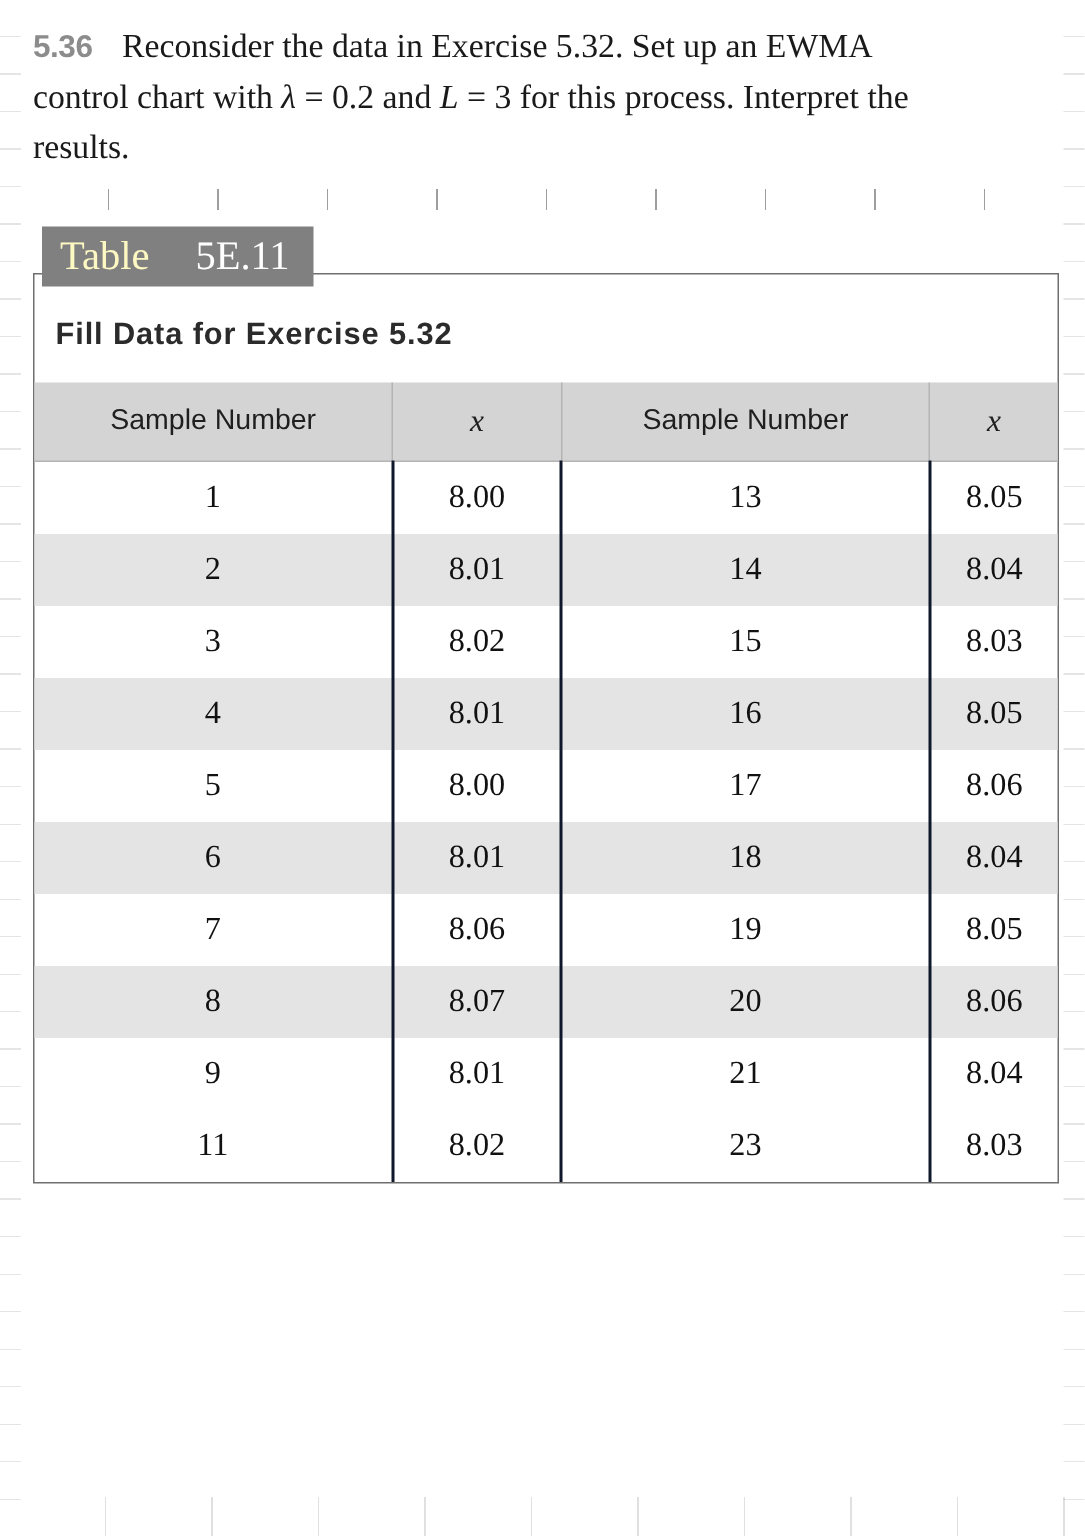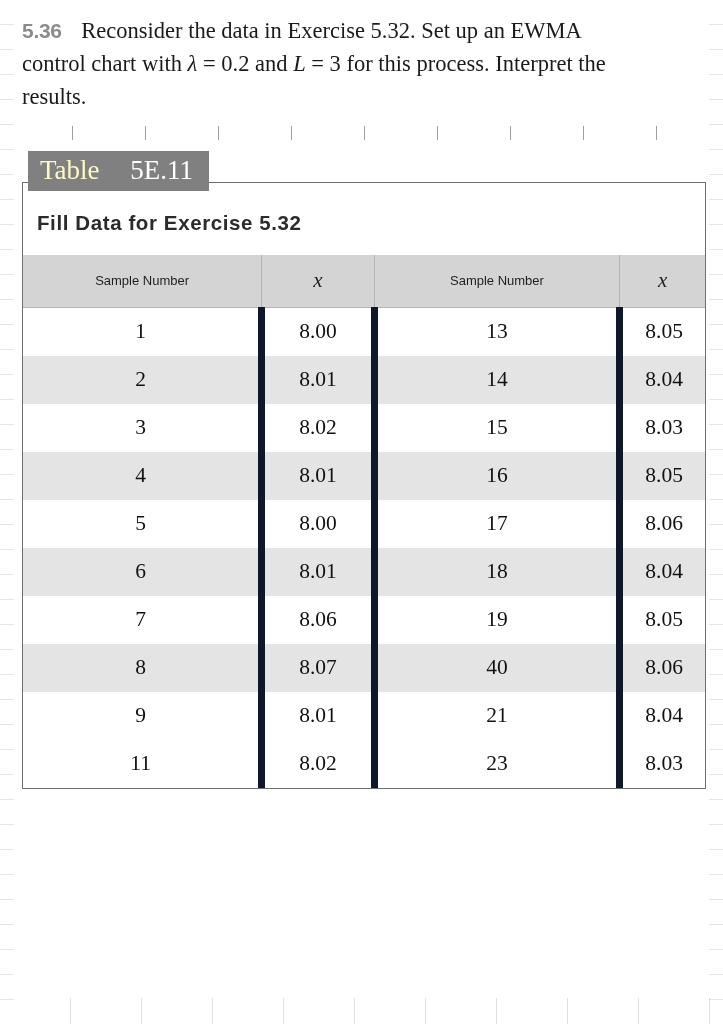--- a/index.html
+++ b/index.html
@@ -135,40 +135,40 @@
 
   table.data {
     border-collapse: collapse;
     width: 100%;
     table-layout: fixed;
   }
   table.data th {
     background: #d4d4d4;
     font-family: "Liberation Sans", sans-serif;
     font-weight: normal;
-    font-size: 13px;
+    font-size: 19px;
     color: #1f1f1f;
     padding: 13px 4px 14px;
     text-align: center;
     border-left: 1px solid #b4b4b4;
     border-bottom: 1px solid #b4b4b4;
   }
   table.data th:first-child { border-left: none; }
   table.data th.italic-head {
     font-family: "Liberation Serif", serif;
     font-style: italic;
     font-size: 21px;
   }
   table.data td {
     font-family: "Liberation Serif", serif;
     font-size: 21.5px;
     color: #111111;
     text-align: center;
     padding: 11px 4px 12px;
-    border-left: 7px solid #0f172a;
+    border-left: 2px solid #0f172a;
   }
   table.data td:first-child { border-left: none; }
   table.data tr.alt td {
     background: #e4e4e4;
   }
   
   col.c1 { width: 35%; }
   col.c2 { width: 16.5%; }
   col.c3 { width: 36%; }
   col.c4 { width: 12.5%; }
@@ -252,21 +252,21 @@
           </tr>
           <tr>
             <td>7</td>
             <td>8.06</td>
             <td>19</td>
             <td>8.05</td>
           </tr>
           <tr class="alt">
             <td>8</td>
             <td>8.07</td>
-            <td>40</td>
+            <td>20</td>
             <td>8.06</td>
           </tr>
           <tr>
             <td>9</td>
             <td>8.01</td>
             <td>21</td>
             <td>8.04</td>
           </tr>
           <tr>
             <td>11</td>

